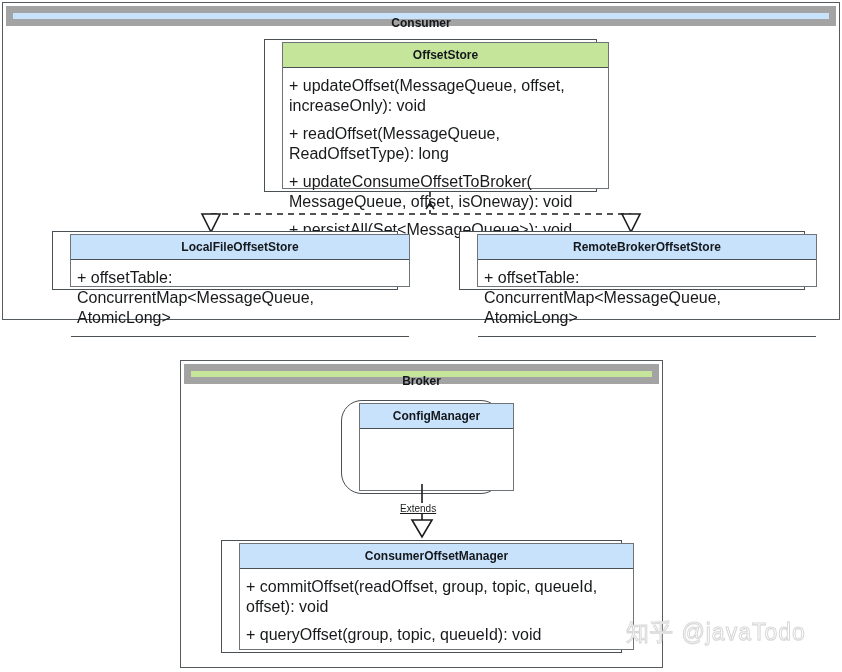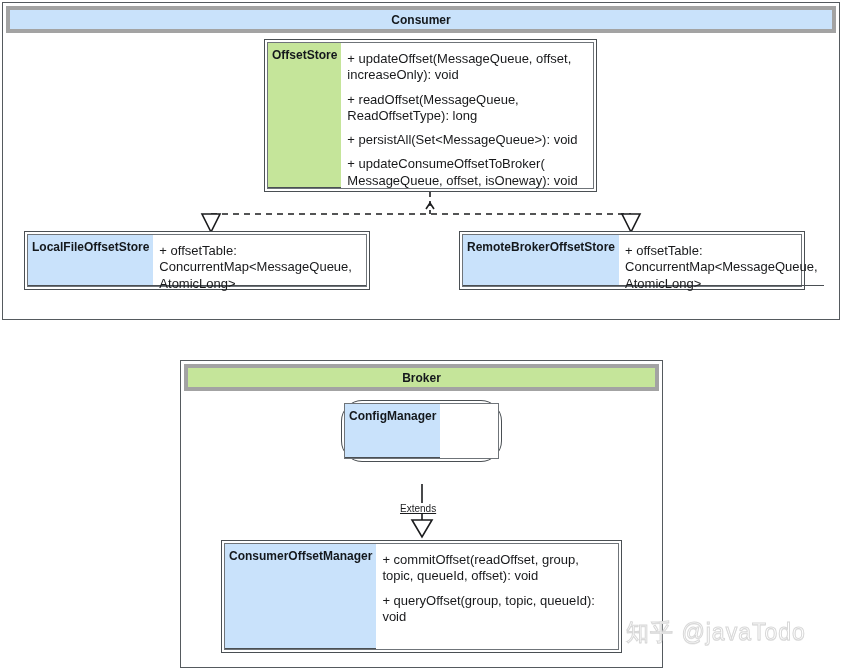--- a/index.html
+++ b/index.html
@@ -26,48 +26,49 @@
     position: absolute;
     background: #ffffff;
     border: 1.5px solid #555a5e;
     box-sizing: border-box;
   }
   .package-title {
     position: absolute;
     left: 3px;
     right: 3px;
     top: 3px;
-    height: 27px;
+    height: 20px;
     line-height: 21px;
     text-align: center;
     font-size: 12px;
     font-weight: bold;
     color: #14181c;
-    border: 4px solid #a3a3a3;
+    border: 7px solid #a3a3a3;
     box-sizing: border-box;
   }
   .hdr-blue { background: #c9e2fb; }
   .hdr-green { background: #c5e59a; }
 
   
   .uml {
     position: absolute;
     box-sizing: border-box;
     border: 1.5px solid #4a4f53;
     background: #ffffff;
     padding: 2px;
   }
   .uml-inner {
     border: 1px solid #6f7479;
     box-sizing: border-box;
     width: 100%;
     height: 100%;
     background: #ffffff;
     display: flex;
-    flex-direction: row;
+    flex-direction: column;
+    margin-left: 15px;
   }
   .uml-name {
     text-align: center;
     font-size: 12px;
     font-weight: bold;
     color: #14181c;
     line-height: 1;
     padding: 6px 4px 6px 4px;
     border-bottom: 1px solid #4a4f53;
     box-sizing: border-box;
@@ -78,21 +79,21 @@
     padding: 4px 0 4px 0;
   }
   .compartment:last-child {
     border-bottom: none;
   }
   .compartment.empty {
     min-height: 6px;
     padding: 0;
   }
   .member {
-    font-size: 13px;
+    font-size: 16px;
     color: #18191b;
     line-height: 1.25;
     padding: 4px 6px 4px 6px;
     white-space: pre-line;
   }
 
   
   .conn {
     position: absolute;
     pointer-events: none;
@@ -127,43 +128,43 @@
   <div class="package" style="left:2px; top:2px; width:838px; height:318px;">
     <div class="package-title hdr-blue">Consumer</div>
   </div>
 
   <div class="uml" style="left:264px; top:39px; width:333px; height:153px;">
     <div class="uml-inner">
       <div class="uml-name hdr-green">OffsetStore</div>
       <div class="compartment" style="flex:1; border-bottom:none;">
         <div class="member">+ updateOffset(MessageQueue, offset, increaseOnly): void</div>
         <div class="member">+ readOffset(MessageQueue, ReadOffsetType): long</div>
-        <div class="member">+ persistAll(Set&lt;MessageQueue&gt;): void</div>
         <div class="member">+ updateConsumeOffsetToBroker(
 MessageQueue, offset, isOneway): void</div>
+        <div class="member">+ persistAll(Set&lt;MessageQueue&gt;): void</div>
       </div>
     </div>
   </div>
 
   <svg class="conn" style="left:0px; top:188px; width:842px; height:56px;" viewBox="0 0 842 56">
 
     <line x1="430" y1="4" x2="430" y2="26" stroke="#1b1c1e" stroke-width="1.6" stroke-dasharray="5,4"></line>
 
     <polyline points="426,21 430,15 434,21" fill="none" stroke="#1b1c1e" stroke-width="1.6"></polyline>
 
     <line x1="211" y1="26" x2="631" y2="26" stroke="#1b1c1e" stroke-width="1.6" stroke-dasharray="6,5"></line>
 
     <line x1="211" y1="26" x2="211" y2="28" stroke="#1b1c1e" stroke-width="1.6"></line>
     <polygon points="202,26 220,26 211,44" fill="#ffffff" stroke="#1b1c1e" stroke-width="1.6"></polygon>
 
     <line x1="631" y1="26" x2="631" y2="28" stroke="#1b1c1e" stroke-width="1.6"></line>
     <polygon points="622,26 640,26 631,44" fill="#ffffff" stroke="#1b1c1e" stroke-width="1.6"></polygon>
   </svg>
 
-  <div class="uml" style="left:24px; top:231px; width:346px; height:59px;">
+  <div class="uml" style="left:52px; top:231px; width:346px; height:59px;">
     <div class="uml-inner">
       <div class="uml-name hdr-blue">LocalFileOffsetStore</div>
       <div class="compartment">
         <div class="member">+ offsetTable: ConcurrentMap&lt;MessageQueue, AtomicLong&gt;</div>
       </div>
       <div class="compartment empty"></div>
     </div>
   </div>
 
   <div class="uml" style="left:459px; top:231px; width:346px; height:59px;">
@@ -173,21 +174,21 @@
         <div class="member">+ offsetTable: ConcurrentMap&lt;MessageQueue, AtomicLong&gt;</div>
       </div>
       <div class="compartment empty"></div>
     </div>
   </div>
 
   <div class="package" style="left:180px; top:360px; width:483px; height:308px;">
     <div class="package-title hdr-green">Broker</div>
   </div>
 
-  <div class="uml" style="left:341px; top:400px; width:161px; height:62px;border-radius:21px;">
+  <div class="uml" style="left:341px; top:400px; width:161px; height:94px;border-radius:21px;">
     <div class="uml-inner">
       <div class="uml-name hdr-blue">ConfigManager</div>
     </div>
   </div>
 
   <svg class="conn" style="left:385px; top:484px; width:74px; height:58px;" viewBox="0 0 74 58">
     <line x1="37" y1="0" x2="37" y2="36" stroke="#1b1c1e" stroke-width="1.6"></line>
     <polygon points="27,36 47,36 37,53" fill="#ffffff" stroke="#1b1c1e" stroke-width="1.6"></polygon>
   </svg>
   <div class="edge-label" style="left:398px; top:503px;text-decoration:underline;">Extends</div>

